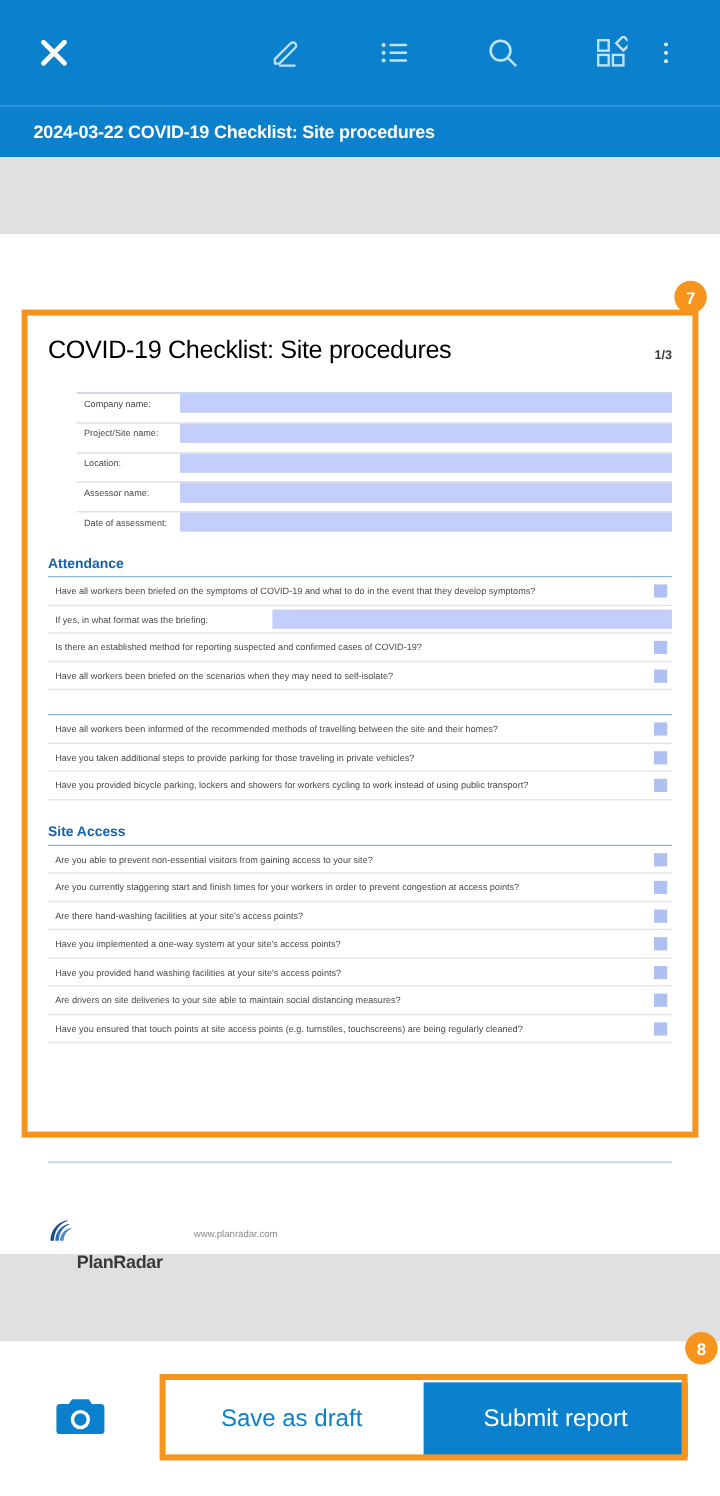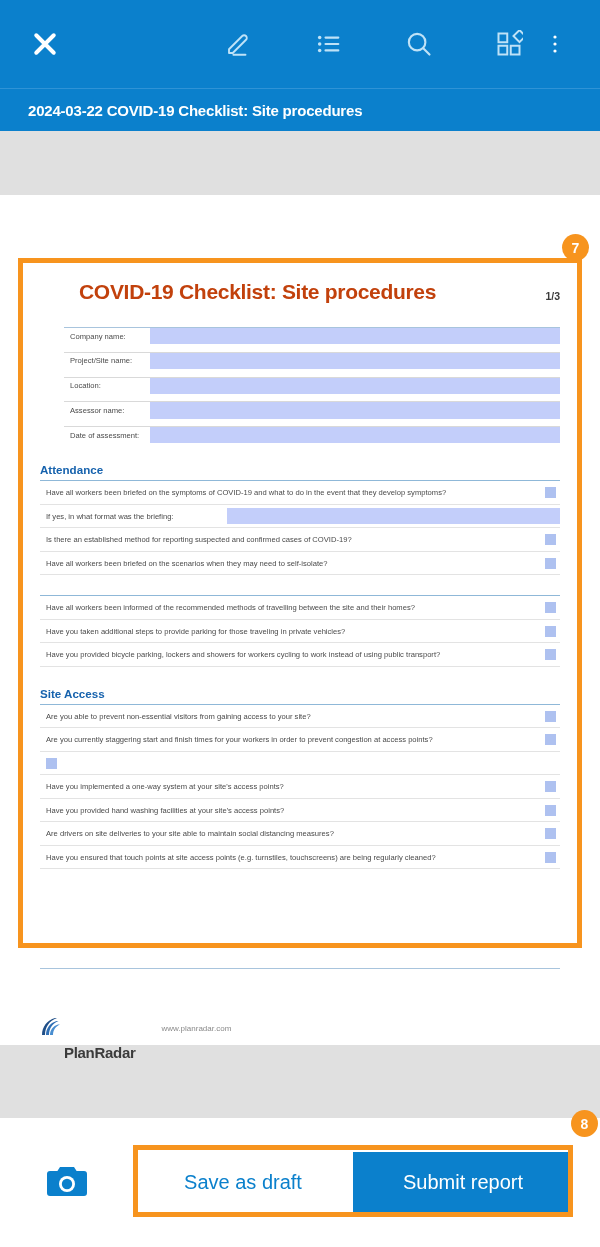--- a/index.html
+++ b/index.html
@@ -113,25 +113,24 @@
     left: 40px; top: 280px;
     width: 520px;
   }
   .doc-head {
     display: flex;
     align-items: flex-end;
     justify-content: space-between;
     margin-bottom: 23px;
   }
   .doc-title {
-    color: #c2410c;
+    color: #000000;
     font-size: 21px;
-    font-weight: bold;
+    font-weight: normal;
     letter-spacing: -0.3px;
-    margin-left: 39px;
   }
   .doc-page-no {
     color: #3a3a3a;
     font-size: 10.5px;
     font-weight: bold;
     padding-bottom: 2px;
   }
 
   
   .info-table { width: 100%; }
@@ -418,20 +417,21 @@
         <div class="section-rule"></div>
         <div class="q-row">
           <div class="q-text">Are you able to prevent non-essential visitors from gaining access to your site?</div>
           <div class="q-check"></div>
         </div>
         <div class="q-row">
           <div class="q-text">Are you currently staggering start and finish times for your workers in order to prevent congestion at access points?</div>
           <div class="q-check"></div>
         </div>
         <div class="q-row">
+          <div class="q-text">Are there hand-washing facilities at your site's access points?</div>
           <div class="q-check"></div>
         </div>
         <div class="q-row">
           <div class="q-text">Have you implemented a one-way system at your site's access points?</div>
           <div class="q-check"></div>
         </div>
         <div class="q-row">
           <div class="q-text">Have you provided hand washing facilities at your site's access points?</div>
           <div class="q-check"></div>
         </div>

